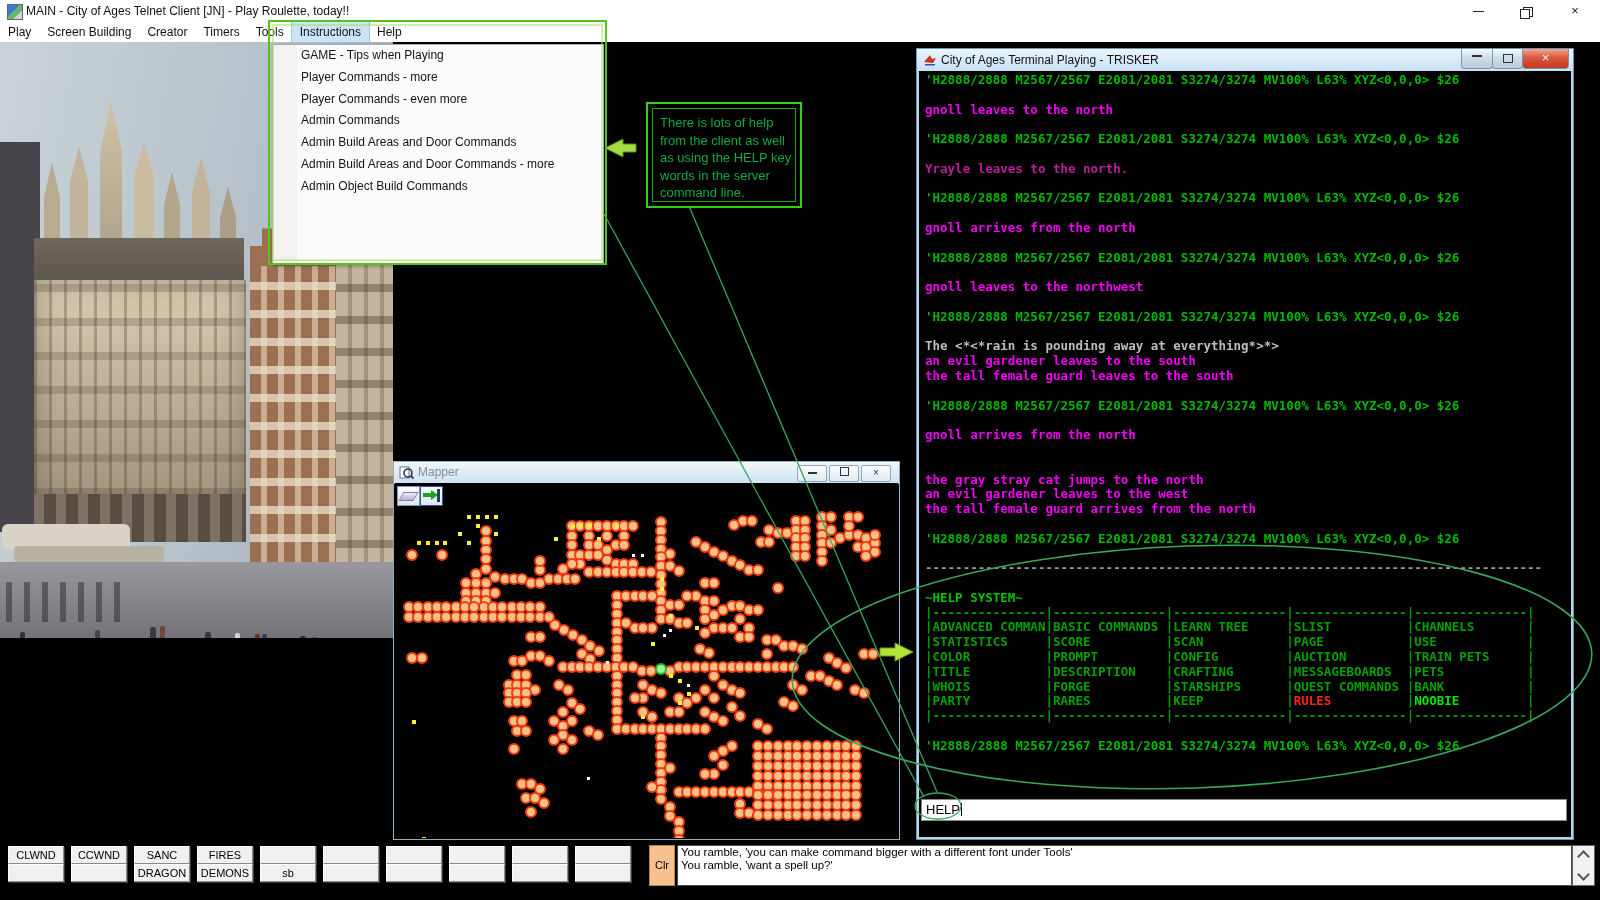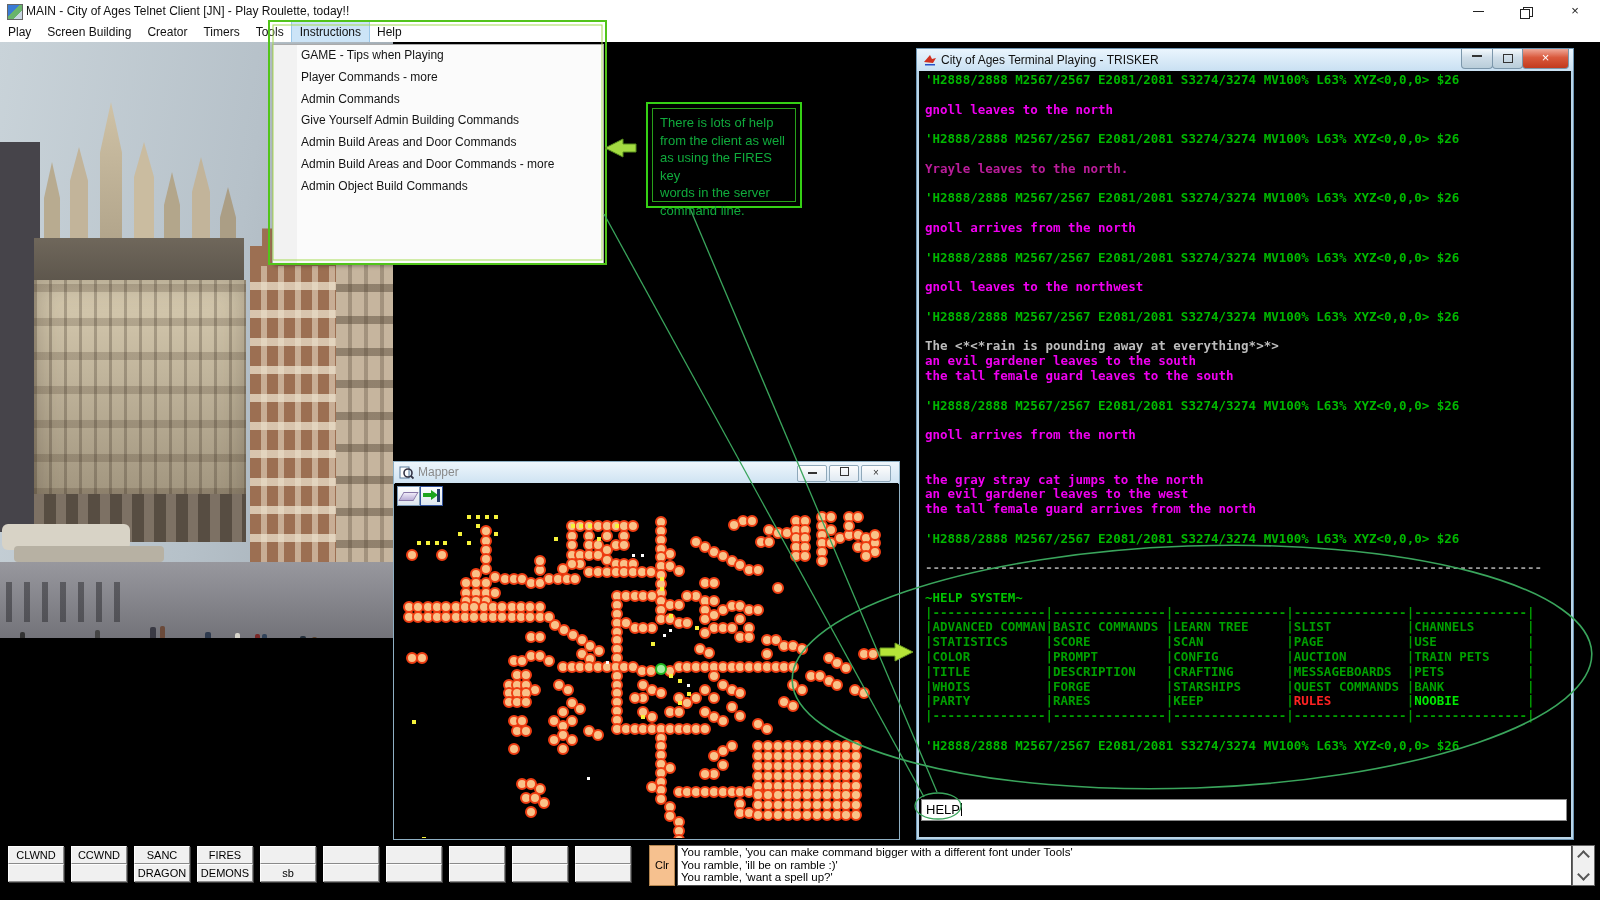--- a/index.html
+++ b/index.html
@@ -716,32 +716,31 @@
       <div id="term-input">
         <span>HELP</span><span class="caret"></span>
       </div>
     </div>
   </div>
 
   <div class="abs" id="dropdown">
     <div class="gutter"></div>
   <div class="dd-item">GAME - Tips when Playing</div>
       <div class="dd-item">Player Commands - more</div>
+      <div class="dd-item">Player Commands - even more</div>
       <div class="dd-item">Admin Commands</div>
-      <div class="dd-item">Give Yourself Admin Building Commands</div>
       <div class="dd-item">Admin Build Areas and Door Commands</div>
       <div class="dd-item">Admin Build Areas and Door Commands - more</div>
       <div class="dd-item">Admin Object Build Commands</div>
     </div>
 
   <div id="bottombar"></div>
   <div class="abs" id="clr-btn">Clr</div>
   <div class="abs" id="chat">
       <div class="chat-line">You ramble, 'you can make command bigger with a different font under Tools'</div>
-      <div class="chat-line">You ramble, 'ill be on ramble :)'</div>
       <div class="chat-line">You ramble, 'want a spell up?'</div>
     </div>
   <div class="abs" id="chat-scroll">
     <span class="chev up"></span>
     <span class="chev down"></span>
   </div>
 
   <svg class="abs" id="overlay" viewBox="0 0 1600 900">
     <rect x="269" y="21" width="337" height="243" fill="none" stroke="#52c41a" stroke-width="2"></rect>
     <rect x="273" y="25" width="329" height="235" fill="none" stroke="#a6dc55" stroke-width="1"></rect>
@@ -749,21 +748,21 @@
     <line x1="689" y1="206" x2="937" y2="792" stroke="#3aa55c" stroke-width="1.3"></line>
     <ellipse cx="1192" cy="667" rx="400" ry="121" fill="none" stroke="#3aa55c" stroke-width="1.6" transform="rotate(-2 1192 667)"></ellipse>
     <ellipse cx="938" cy="806" rx="23" ry="13" fill="none" stroke="#3aa55c" stroke-width="1.3"></ellipse>
     <polygon points="605,148 623,139 623,144 636,144 636,152 623,152 623,157" fill="#a4dc42" stroke="#588f1d" stroke-width="1"></polygon>
     <polygon points="913,652 895,643 895,648 880,648 880,656 895,656 895,661" fill="#b5e438" stroke="#6a9a20" stroke-width="1"></polygon>
   </svg>
   <div class="abs" id="note-box">
     <div id="note-inner">
         <div>There is lots of help</div>
         <div>from the client as well</div>
-        <div>as using the FIRES key</div>
+        <div>as using the HELP key</div>
         <div>words in the server</div>
         <div>command line.</div>
       </div>
   </div>
 
 <div class="tb-btn" style="left: 8px; top: 846px;">CLWND</div>
     <div class="tb-btn" style="left: 8px; top: 864px;"></div>
     <div class="tb-btn" style="left: 71px; top: 846px;">CCWND</div>
     <div class="tb-btn" style="left: 71px; top: 864px;"></div>
     <div class="tb-btn" style="left: 134px; top: 846px;">SANC</div>

